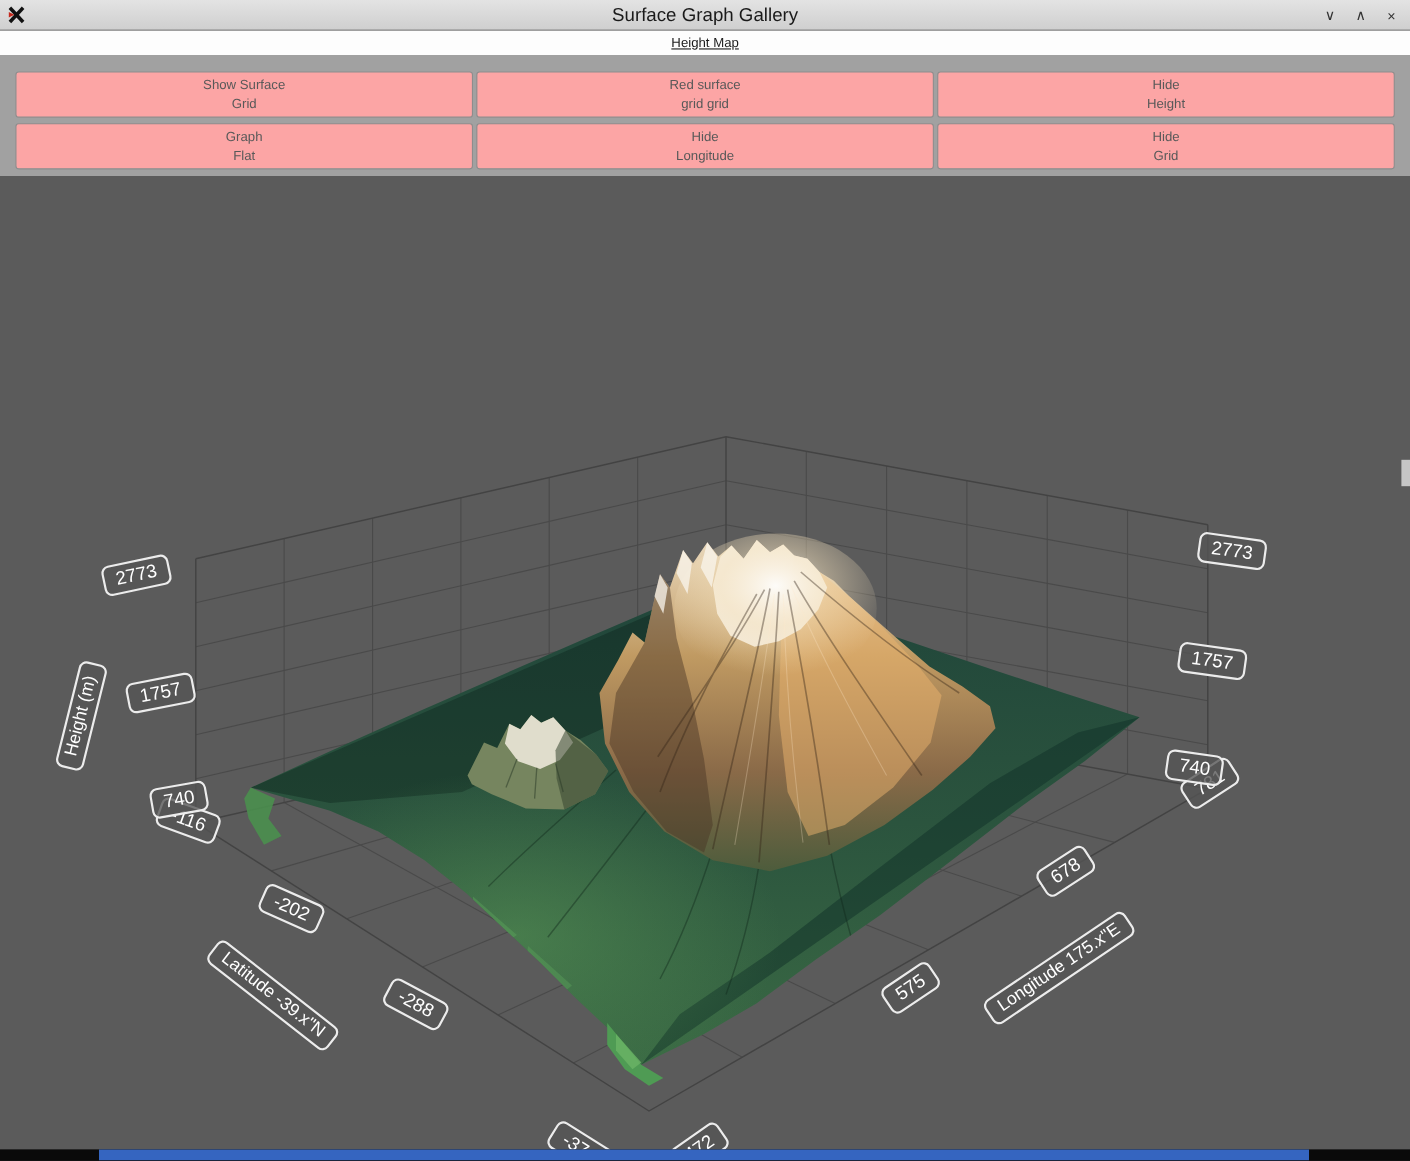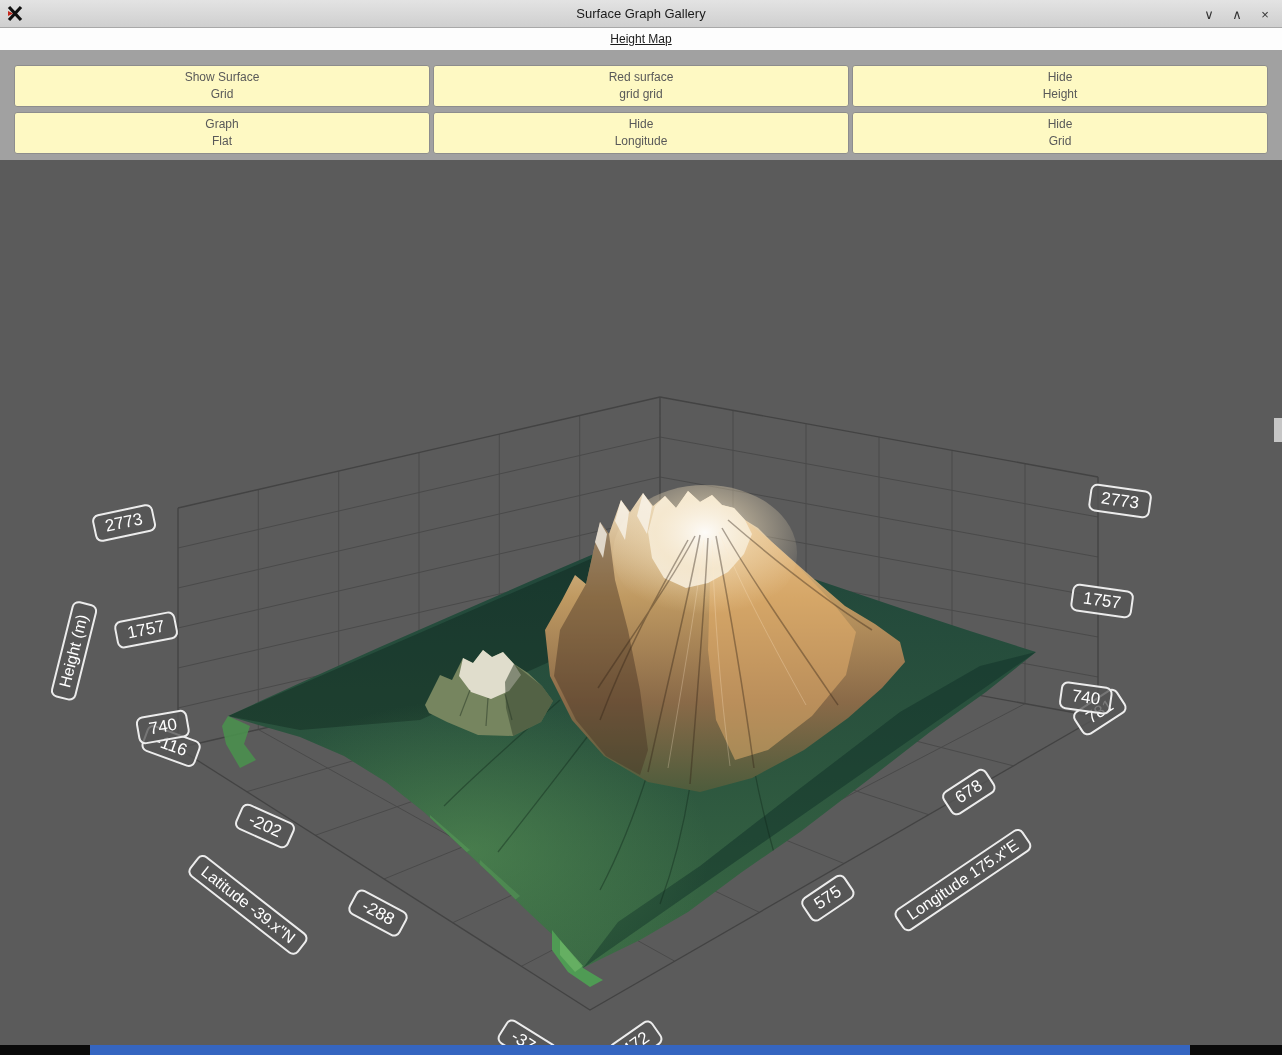--- a/index.html
+++ b/index.html
@@ -3,36 +3,36 @@
 <meta charset="utf-8">
 <style>
   html,body{margin:0;padding:0;width:1282px;height:1055px;overflow:hidden;background:#000;
             font-family:"Liberation Sans","DejaVu Sans",sans-serif;}
   .window{width:1282px;height:1045px;background:#5b5b5b;position:relative;box-sizing:border-box;}
 
   
   .titlebar{height:28px;background:linear-gradient(#e3e3e3,#cfcfcf);border-bottom:1px solid #a8a8a8;
             position:relative;display:flex;align-items:center;box-sizing:border-box;}
   .appicon{width:17px;height:17px;margin-left:7px;}
-  .wintitle{position:absolute;left:0;right:0;text-align:center;font-size:13px;color:#1a1a1a;}
+  .wintitle{position:absolute;left:0;right:0;text-align:center;font-size:17px;color:#1a1a1a;}
   .wincontrols{position:absolute;right:8px;top:0;height:28px;display:flex;align-items:center;gap:10px;}
   .winbtn{width:18px;height:18px;display:flex;align-items:center;justify-content:center;
           font-size:13px;color:#333;cursor:default;}
 
   
   .tabbar{height:22px;display:flex;background:#cdcdcd;}
   .tab{flex:1;display:flex;align-items:center;justify-content:center;font-size:12px;color:#1b1b1b;
        background:#d6d6d6;border-right:1px solid #a9a9a9;border-bottom:1px solid #9e9e9e;box-sizing:border-box;text-decoration:underline;}
   .tab:last-child{border-right:none;}
   .tab.selected{background:#fdfdfd;border-bottom:1px solid #fdfdfd;}
 
   
   .panel{background:#a1a1a1;padding:15px 14px 6px 14px;height:110px;box-sizing:border-box;
          display:grid;grid-template-columns:1fr 1fr 1fr;grid-template-rows:42px 42px;gap:5px 3px;}
-  .ctlbtn{background:#fef9c3;border:1px solid #8d8d8d;border-radius:3px;display:flex;flex-direction:column;
+  .ctlbtn{background:#fca5a5;border:1px solid #8d8d8d;border-radius:3px;display:flex;flex-direction:column;
           align-items:center;justify-content:center;font-size:12px;line-height:17px;color:#595959;
           font-family:inherit;padding:12px;}
 
   
   .plot{position:relative;width:1282px;height:885px;background:#5b5b5b;overflow:hidden;}
   .plot svg{position:absolute;left:0;top:0;}
   .axlabel{position:absolute;display:inline-block;padding:2px 10px;border:2px solid #ececec;border-radius:7px;
            background:rgba(84,84,84,.78);color:#ffffff;font-size:17px;white-space:nowrap;
            transform:translate(-50%,-50%) rotate(var(--r,0deg));}
   .axtitle{font-size:16px;}

